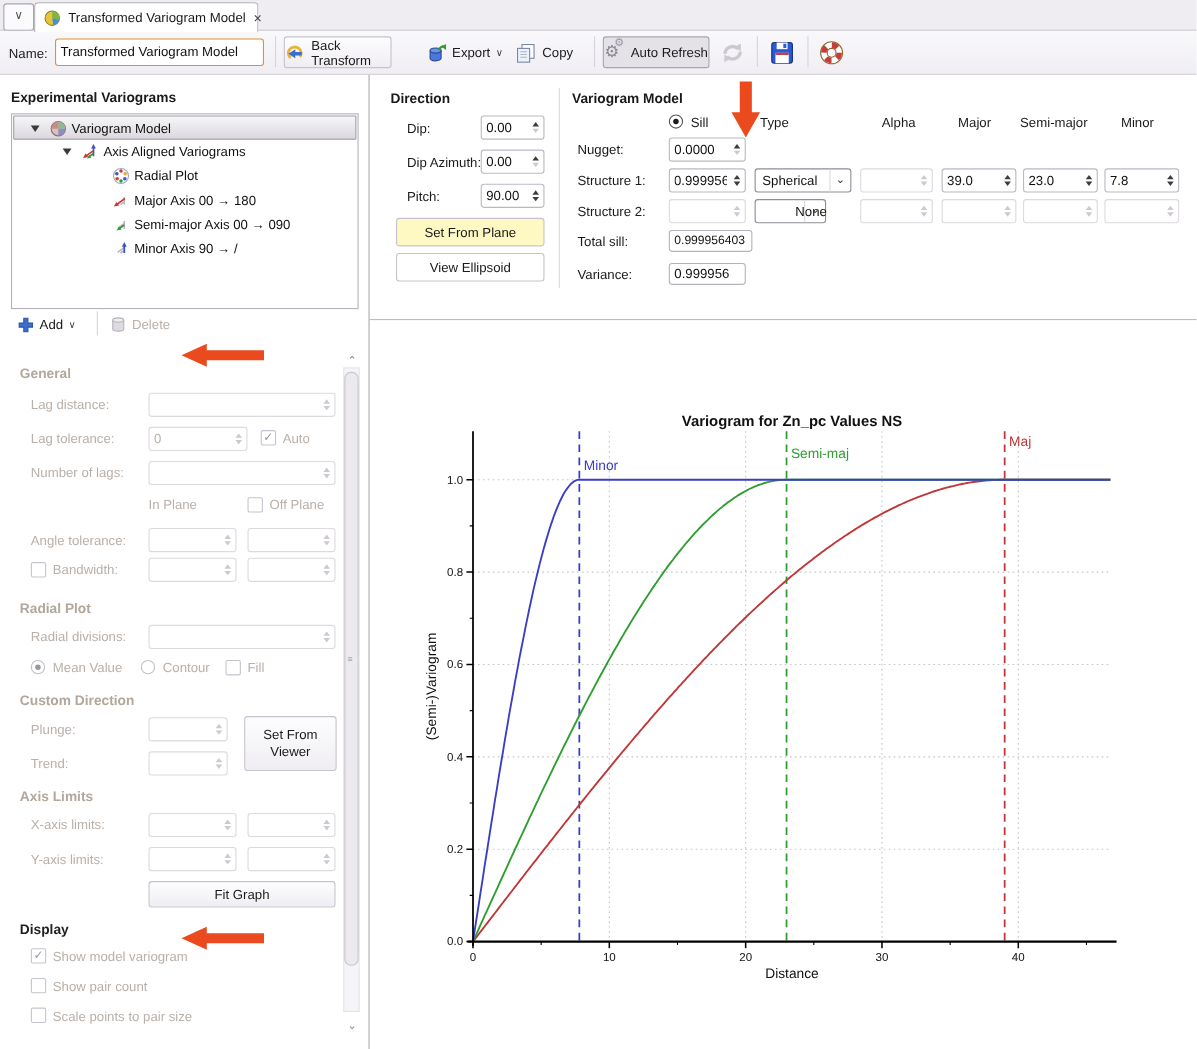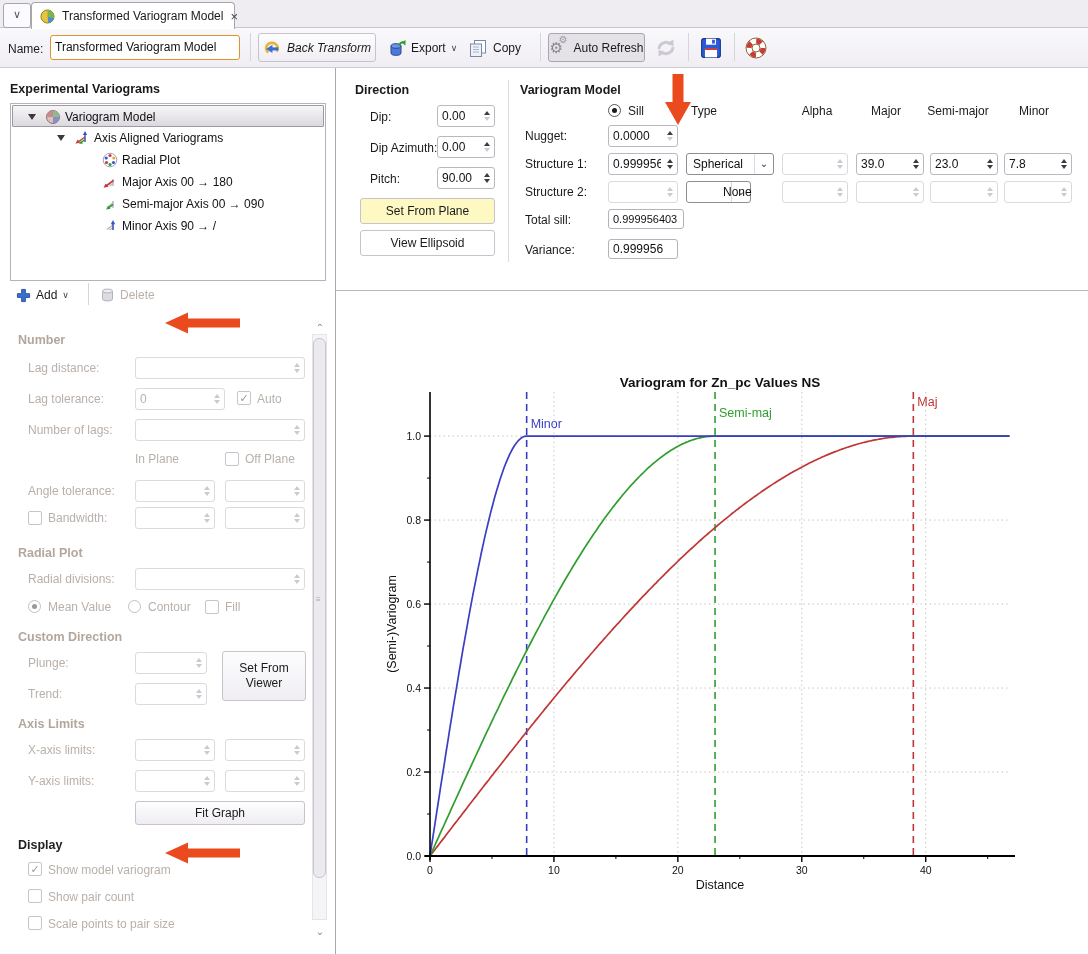--- a/index.html
+++ b/index.html
@@ -77,21 +77,21 @@
     </div>
   </div>
 
   <div id="toolbar">
     <span class="lbl" style="left:8px;top:14px;">Name:</span>
     <span class="fld" style="left:50px;top:7px;width:190px;height:25px;border-color:#e0922e;">
       <input style="width: calc(100% - 8px); top: 2px;" value="Transformed Variogram Model">
     </span>
     <div class="tsep" style="left:250px;top:5px;"></div>
 
-    <div class="btn" style="left:258px;top:5px;width:118px;height:29px;font-style:italic;">
+    <div class="btn" style="left:258px;top:5px;width:98px;height:29px;">
       <span style="width:18px;height:18px;">
         <svg width="18" height="18" viewBox="0 0 20 20">
             <path d="M6 15 a6.5 6 0 1 1 9 -1" stroke="#e8b43a" stroke-width="3" fill="none"></path>
             <path d="M17 11 h-8" stroke="#3a6fd0" stroke-width="3.4"></path>
             <polygon points="3.5,11 10.5,6.5 10.5,15.5" fill="#3a6fd0"></polygon>
           </svg>
       </span>
       <span>Back Transform</span>
     </div>
 
@@ -256,21 +256,21 @@
   <div class="flatbtn" style="left:100px;top:285px;height:20px;color:#b9b0aa;">
     <span style="width:15px;height:16px;">
       <svg width="15" height="16" viewBox="0 0 15 16">
           <path d="M2.5 4 v8 a5 2 0 0 0 10 0 v-8" fill="#dddbe1" stroke="#b5b2bb"></path>
           <ellipse cx="7.5" cy="4" rx="5" ry="2" fill="#edecef" stroke="#b5b2bb"></ellipse>
         </svg>
     </span>
     <span>Delete</span>
   </div>
 
-  <div class="sec-h" style="left:18px;top:333px;">Number</div>
+  <div class="sec-h" style="left:18px;top:333px;">General</div>
 
   <span class="lbl dis-l" style="left:28px;top:361px;">Lag distance:</span>
   <span class="fld dis" style="left:135px;top:357px;width:170px;">
       <span class="spin">
         <i class="tu off"></i>
         <i class="td off"></i>
       </span>
     </span>
 
   <span class="lbl dis-l" style="left:28px;top:392px;">Lag tolerance:</span>

